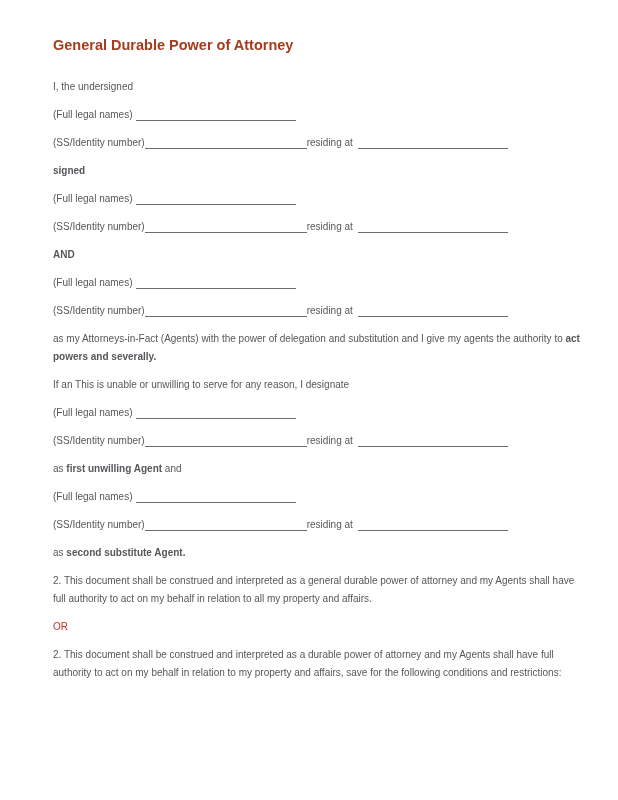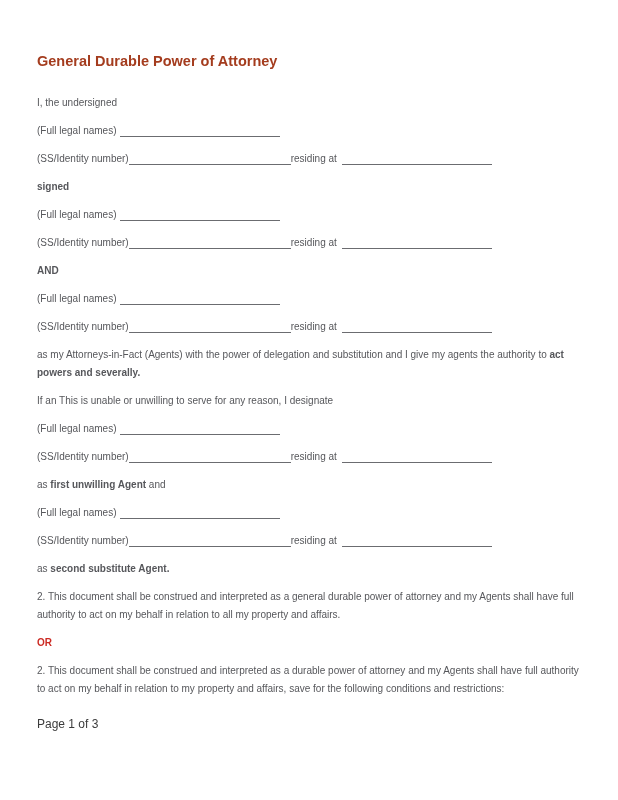--- a/index.html
+++ b/index.html
@@ -9,38 +9,38 @@
     --line-color:#6b6c70;
     --footer-color:#3b3b3b;
   }
   html,body{margin:0;padding:0;}
   body{
     width:618px;height:800px;background:#ffffff;
     font-family:"Liberation Sans", sans-serif;
     color:var(--text-color);
     overflow:hidden;
   }
-  .page{padding:52px 30px 0 37px;}
+  .page{padding:36px 30px 0 37px;margin-left:16px;}
   .title{
     font-size:14.5px;font-weight:bold;line-height:18px;
     color:var(--title-color);margin:0 0 24px 0;
   }
   .line,.row,.para{
     font-size:10px;line-height:18px;margin:0 0 10px 0;
   }
   .bold{font-weight:bold;}
   b{font-weight:bold;}
   .blank{
     display:inline-block;height:12px;vertical-align:-3px;
     border-bottom:1px solid var(--line-color);
   }
   .blank-name{width:160px;margin-left:4px;}
   .blank-ss{width:162px;}
   .blank-residing{width:150px;margin-left:5px;}
-  .or{color:var(--or-color);font-weight:bold;}
+  .or{color:var(--or-color);font-weight:normal;}
   .footer{font-size:12px;line-height:16px;color:var(--footer-color);margin:18px 0 0 0;}
 </style>
 </head>
 <body>
 
 <div class="page">
 
   <h1 class="title">General Durable Power of Attorney</h1>
 
   <p class="line">I, the undersigned</p>
@@ -98,15 +98,14 @@
     <span>as </span><b>second substitute Agent.</b>
   </p>
 
 
   <p class="para">2. This document shall be construed and interpreted as a general durable power of attorney and my Agents shall have full authority to act on my behalf in relation to all my property and affairs.</p>
 
   <p class="line or">OR</p>
 
   <p class="para">2. This document shall be construed and interpreted as a durable power of attorney and my Agents shall have full authority to act on my behalf in relation to my property and affairs, save for the following conditions and restrictions:</p>
 
-  <p class="footer">Page 1 of 3</p>
 
 </div>
 
 </body></html>

